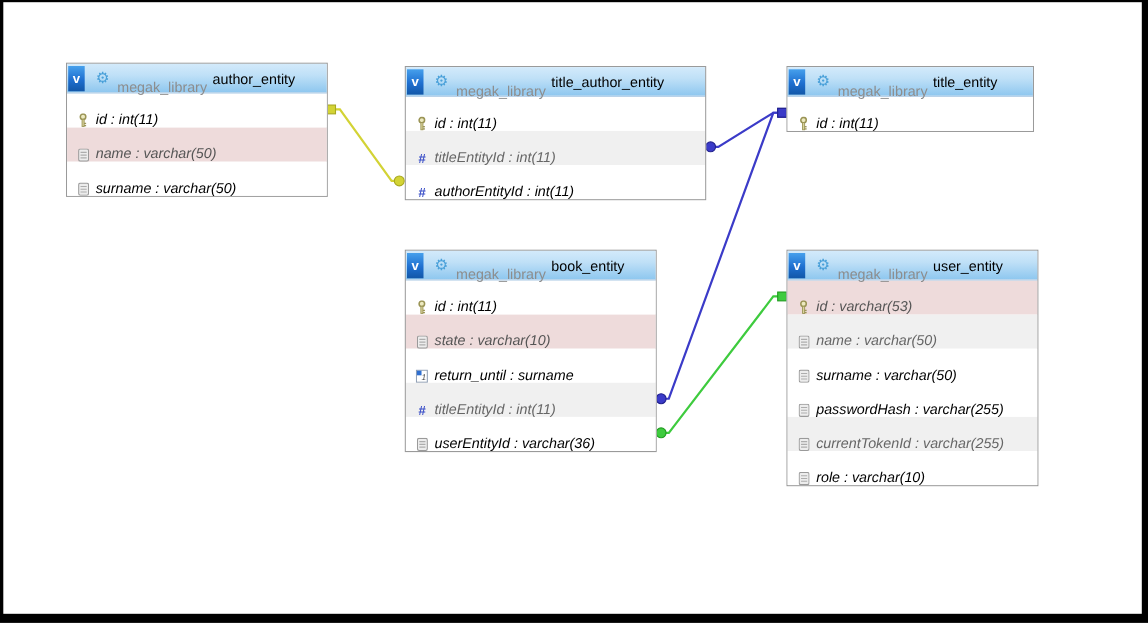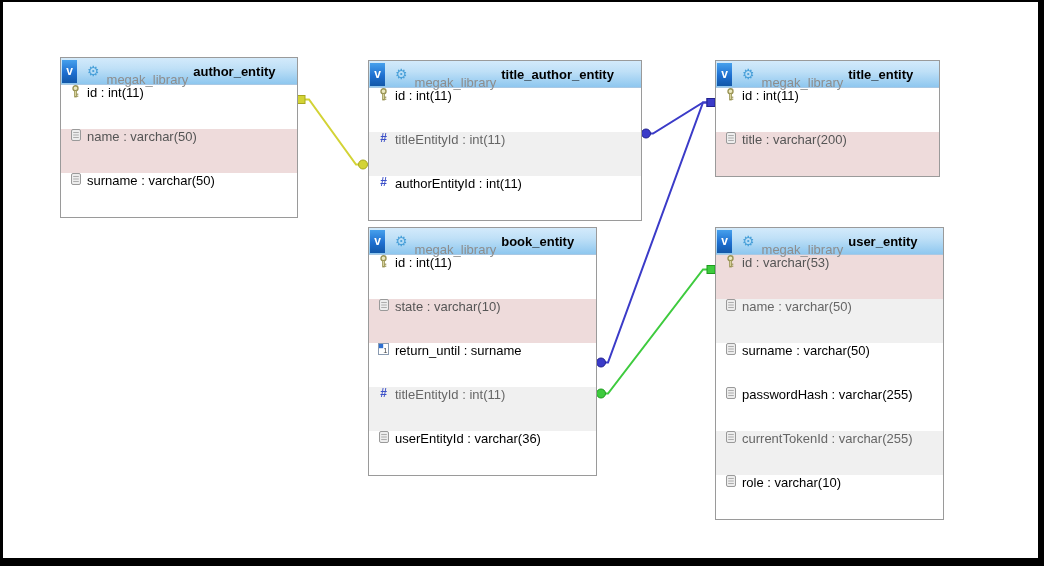--- a/index.html
+++ b/index.html
@@ -13,23 +13,23 @@
               background:linear-gradient(180deg,#d3eafb 0%,#bfe0f7 40%,#8ec7ef 100%);
               display:flex;align-items:center;padding-left:21px;white-space:nowrap;
               cursor:move;}
   .v-box{position:absolute;left:1px;top:2px;width:15px;height:23px;
          background:linear-gradient(180deg,#46a0ec 0%,#1e6fd0 55%,#1257a8 100%);
          color:#fff;font-weight:bold;font-size:12px;text-align:center;line-height:22px;
          cursor:pointer;}
   .gear{font-family:"DejaVu Sans",sans-serif;color:#49a0d9;font-size:14px;line-height:14px;
         margin-left:5px;cursor:pointer;}
   .db-name{color:#8d8d8d;margin-left:7px;margin-top:16px;}
-  .tbl-name{color:#000;font-weight:bold;margin-left:5px;}
-  .field-row{height:44px;display:flex;align-items:flex-start;padding-left:7px;white-space:nowrap;
-             cursor:pointer;}
+  .tbl-name{color:#000;font-weight:normal;margin-left:5px;}
+  .field-row{height:31px;display:flex;align-items:flex-end;padding-left:7px;white-space:nowrap;
+             cursor:pointer;font-style:italic;}
   .field-row.bg-white{background:#ffffff;color:#000000;}
   .field-row.bg-alt{background:#f0f0f0;color:#666666;}
   .field-row.bg-display{background:#eedbdb;color:#555555;}
   .f-icon{width:15px;display:inline-flex;justify-content:center;align-items:center;flex:0 0 15px;}
   .hash{color:#3c50c8;font-weight:bold;font-size:12px;line-height:12px;}
   .f-text{margin-left:4px;}
 </style>
 </head>
 <body>
 
@@ -133,31 +133,20 @@
         <span class="f-icon">
           <svg width="11" height="13" viewBox="0 0 11 13">
             <circle cx="5.5" cy="3.2" r="2.5" fill="#ece9c0" stroke="#9a9455" stroke-width="1.4"></circle>
             <rect x="4.6" y="5.4" width="1.9" height="6.6" fill="#d8d29a" stroke="#9a9455" stroke-width="0.8"></rect>
             <rect x="6.4" y="8.6" width="1.9" height="1.2" fill="#9a9455"></rect>
             <rect x="6.4" y="10.6" width="1.9" height="1.2" fill="#9a9455"></rect>
           </svg>
         </span>
         <span class="f-text">id : int(11)</span>
       </div>
-      <div class="field-row bg-display">
-        <span class="f-icon">
-          <svg width="10" height="12" viewBox="0 0 10 12">
-            <rect x="0.5" y="0.5" width="9" height="11" rx="1.5" fill="#ededed" stroke="#9a9a9a"></rect>
-            <line x1="2.2" y1="3.5" x2="7.8" y2="3.5" stroke="#adadad"></line>
-            <line x1="2.2" y1="6" x2="7.8" y2="6" stroke="#adadad"></line>
-            <line x1="2.2" y1="8.5" x2="7.8" y2="8.5" stroke="#adadad"></line>
-          </svg>
-        </span>
-        <span class="f-text">title : varchar(200)</span>
-      </div>
     </div>
     <div class="db-table" style="left: 368px; top: 227px; width: 227px;">
       <div class="tbl-header">
         <div class="v-box">v</div>
         <span class="gear">⚙</span>
         <span class="db-name">megak_library</span>
         <span class="tbl-name">book_entity</span>
       </div>
       <div class="field-row bg-white">
         <span class="f-icon">

